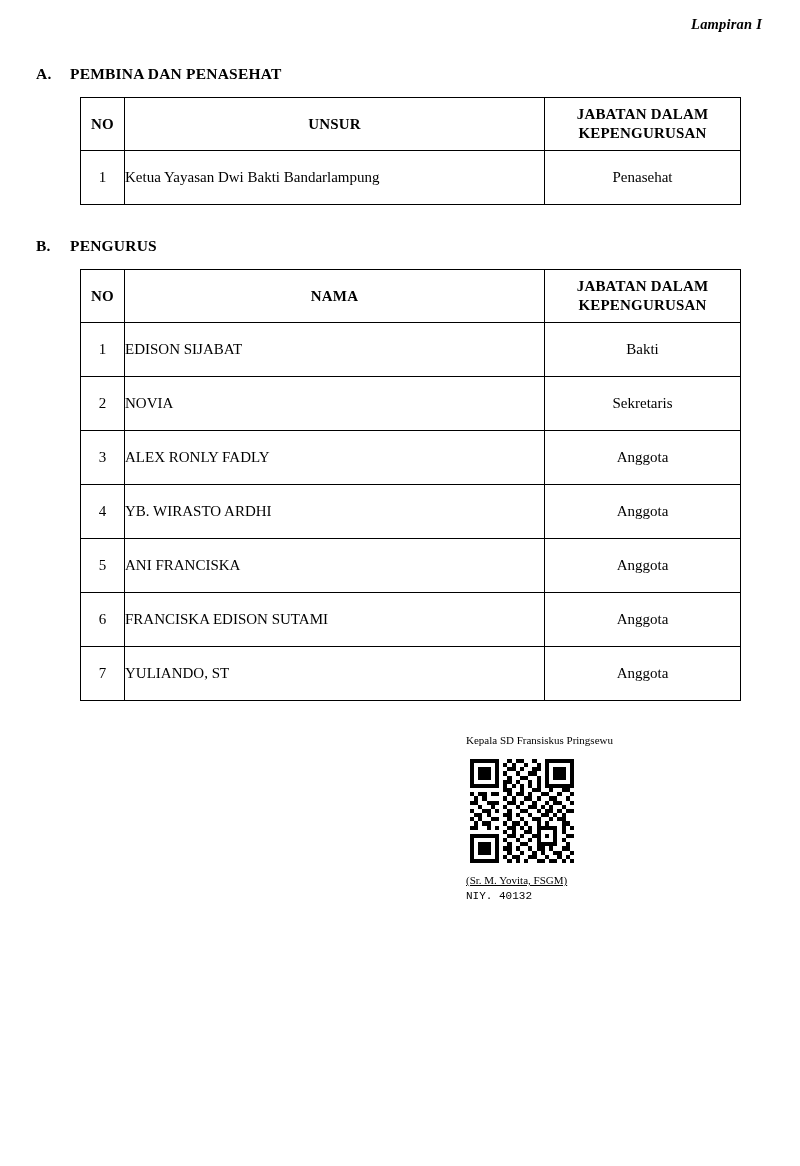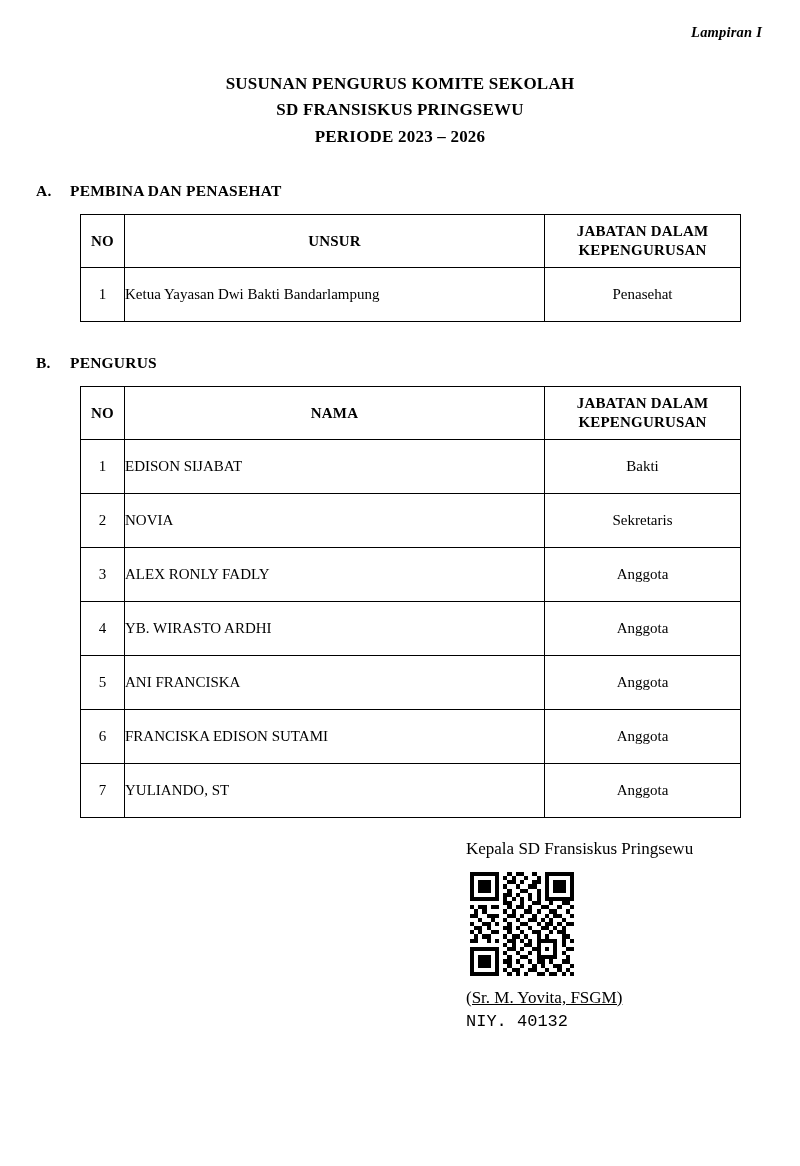--- a/index.html
+++ b/index.html
@@ -21,21 +21,21 @@
     height: 1166px;
     box-sizing: border-box;
     padding: 10px 36px 0 36px;
   }
   .attachment-label {
     text-align: right;
     font-style: italic;
     font-weight: bold;
     font-size: 14.5px;
     padding-right: 2px;
-    margin-top: 14px;
+    margin-top: 6px;
     letter-spacing: 0.2px;
     font-family: Liberation Serif, serif;
   }
   .doc-title {
     text-align: center;
     font-weight: bold;
     font-size: 17px;
     line-height: 1.55;
     margin-top: 30px;
     letter-spacing: 0.2px;
@@ -88,23 +88,23 @@
     text-align: center;
   }
   td.cell-name {
     text-align: left;
     padding-left: 14px;
   }
   td.cell-role {
     text-align: center;
   }
   .sig-block {
-    margin-top: 19px;
+    margin-top: 32px;
     margin-left: 430px;
-    font-size: 17px;
+    font-size: 11px;
     line-height: 1.45;
   }
   .sig-title {
     margin-bottom: 6px;
     white-space: nowrap;
   }
   .qr-wrap {
     margin: 4px 0 6px 0;
   }
   .qr {
@@ -126,25 +126,20 @@
     font-family: Liberation Mono, monospace;
   }
 </style>
 </head>
 <body>
 
 <div class="page">
 
   <div class="attachment-label">Lampiran I</div>
 
-  <div class="doc-title">
-    <div>SUSUNAN PENGURUS KOMITE SEKOLAH</div>
-    <div>SD FRANSISKUS PRINGSEWU</div>
-    <div>PERIODE 2023 – 2026</div>
-  </div>
 
   <div class="section">
     <div class="section-heading">
       <span class="letter">A.</span>
       <span class="heading-text">PEMBINA DAN PENASEHAT</span>
     </div>
 
     <table class="doc-table">
       <colgroup>
         <col class="col-no">

